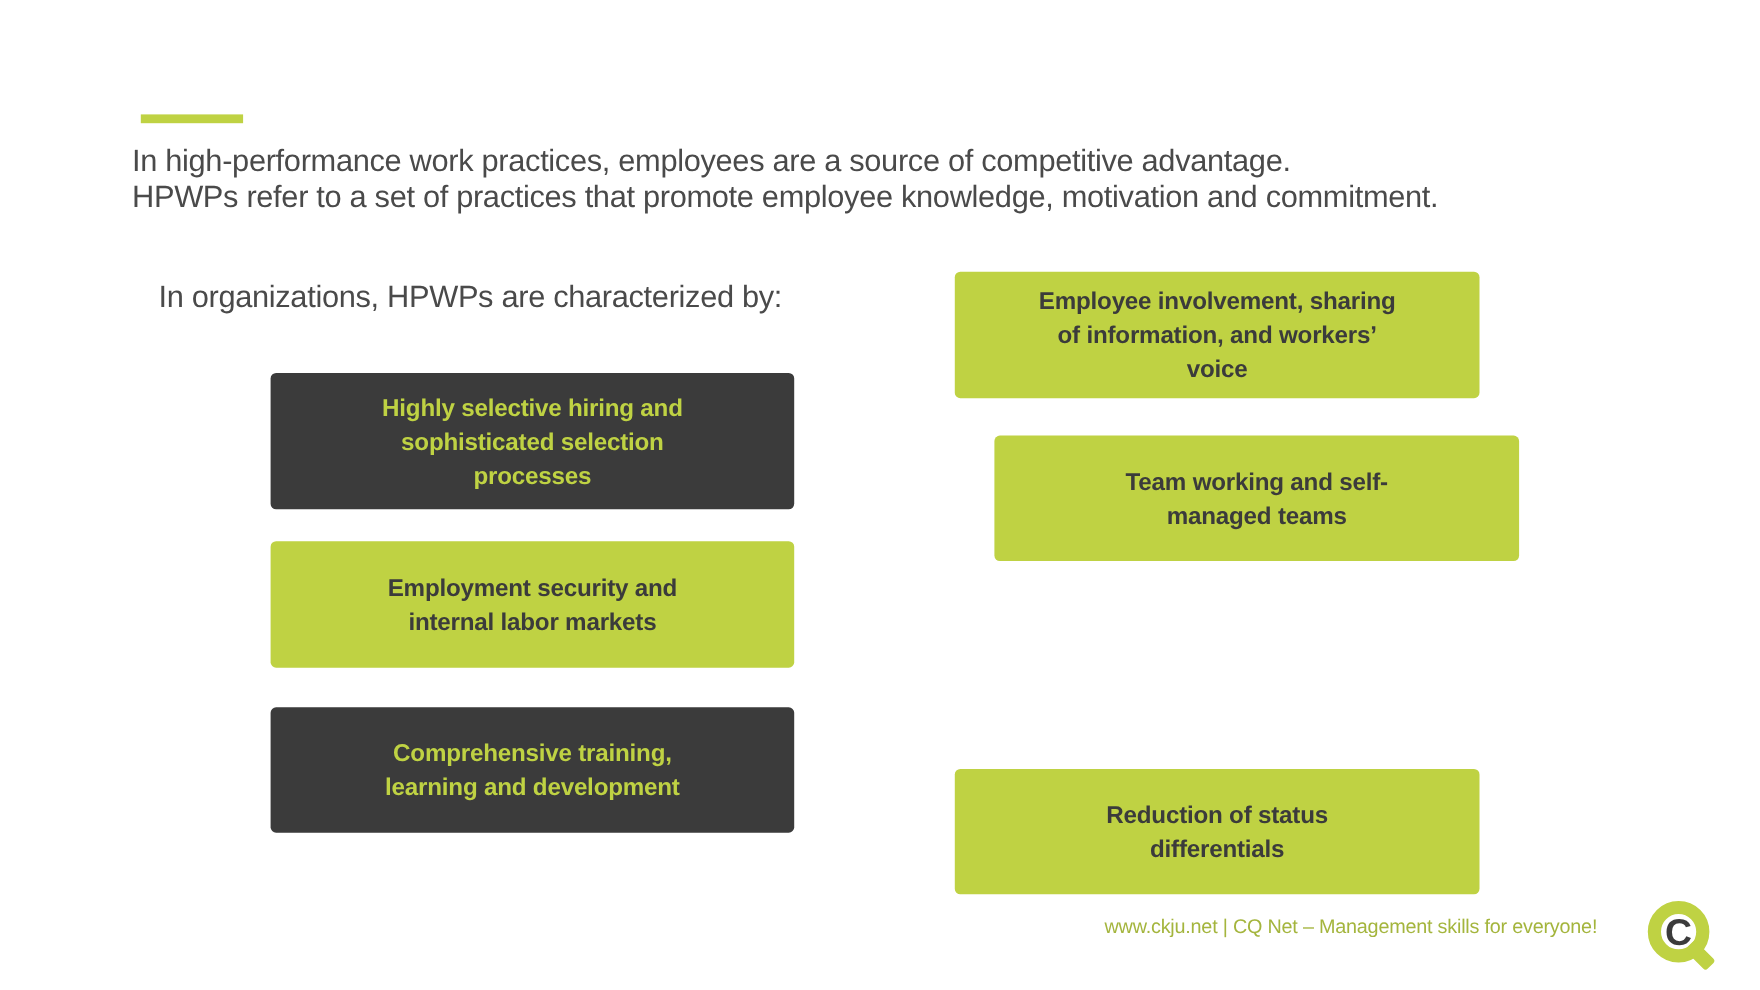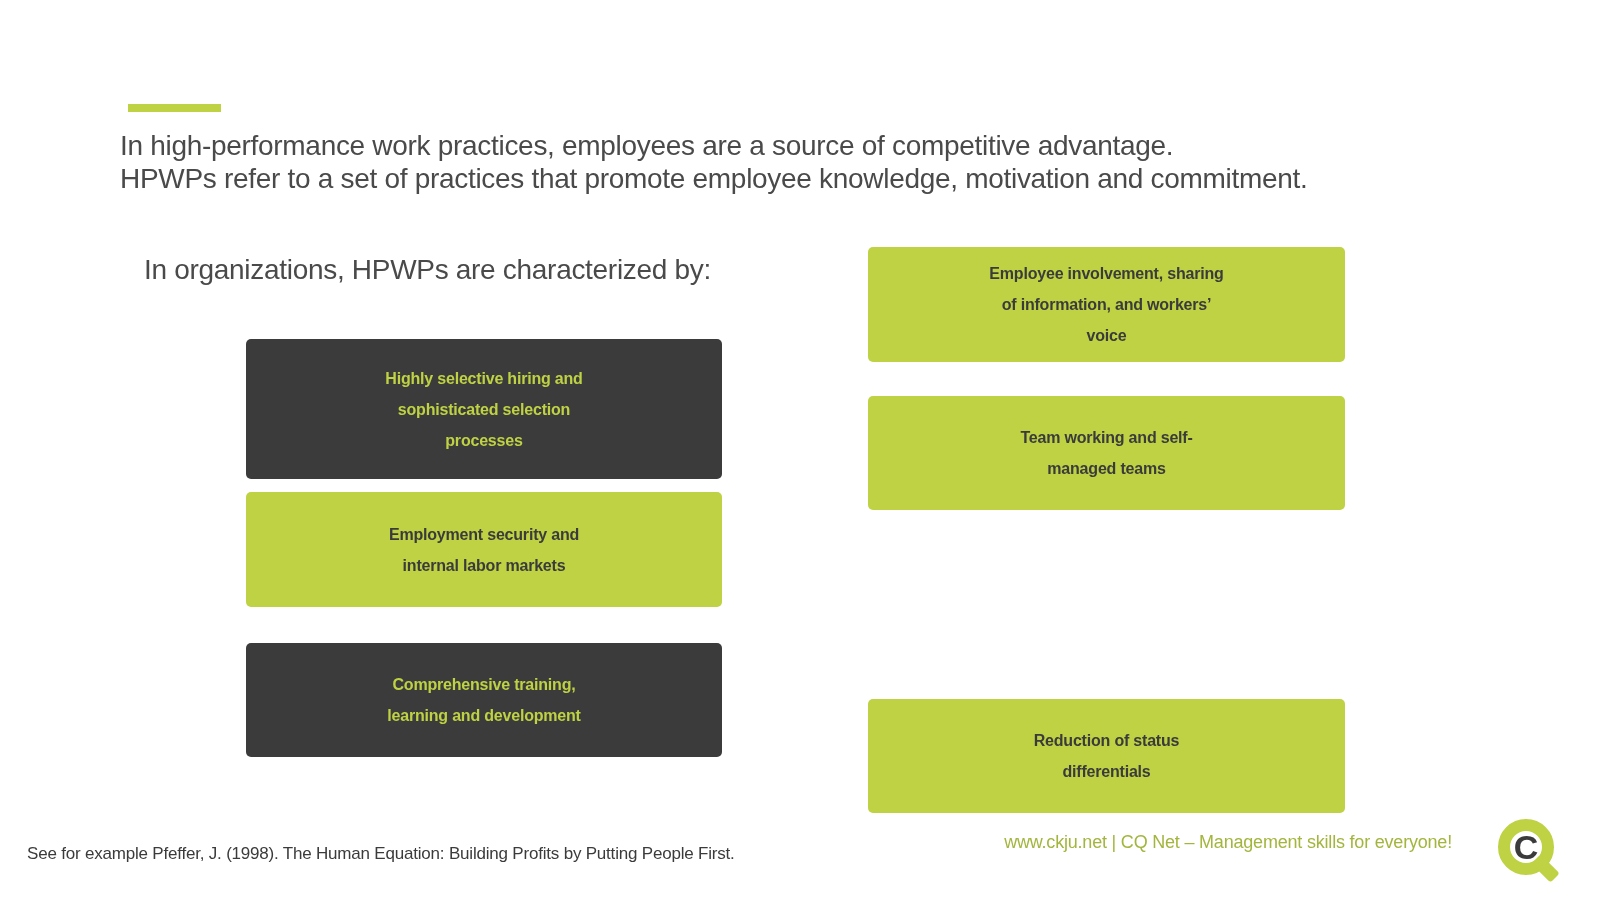--- a/index.html
+++ b/index.html
@@ -34,32 +34,32 @@
   }
   .lead-in{
     position:absolute;left:120px;top:254px;
     font-size:28px;color:var(--body-gray);
     letter-spacing:-0.3px;white-space:nowrap;margin-left:24px;
   }
   .box{
     position:absolute;
     display:flex;align-items:center;justify-content:center;
     text-align:center;border-radius:5px;
-    font-size:16px;font-weight:bold;line-height:31px;
+    font-size:22px;font-weight:bold;line-height:31px;
     white-space:pre-line;letter-spacing:-0.2px;
   }
   .box--dark{background:var(--dark-box);color:var(--accent-green);}
   .box--green{background:var(--accent-green);color:var(--dark-box);}
   .col-left{left:246px;width:476px;}
   .col-right{left:868px;width:477px;}
-  .lbox1{top:339px;height:140px;}
+  .lbox1{top:339px;height:124px;}
   .lbox2{top:492px;height:115px;}
   .lbox3{top:643px;height:114px;}
   .rbox1{top:247px;height:115px;}
-  .rbox2{top:396px;height:114px;}
+  .rbox2{top:396px;height:114px;margin-left:36px;}
   .rbox3{top:549px;height:114px;}
   .rbox4{top:699px;height:114px;}
   .citation{
     position:absolute;left:27px;top:844px;
     font-size:17px;color:#3b3b3b;letter-spacing:-0.2px;white-space:nowrap;
   }
   .branding{
     position:absolute;right:148px;top:832px;
     font-size:18px;color:var(--footer-green);
     letter-spacing:-0.2px;white-space:nowrap;
@@ -105,21 +105,20 @@
   </div>
   <div class="box box--green col-right rbox2">
     <span>Team working and self-
 managed teams</span>
   </div>
   <div class="box box--green col-right rbox4">
     <span>Reduction of status
 differentials</span>
   </div>
 
-  <div class="citation">See for example Pfeffer, J. (1998). The Human Equation: Building Profits by Putting People First.</div>
 
   <a class="branding">www.ckju.net | CQ Net – Management skills for everyone!</a>
 
   <svg class="logo" viewBox="0 0 66 72" xmlns="http://www.w3.org/2000/svg">
     <circle cx="30" cy="30" r="22" fill="none" stroke="#bfd243" stroke-width="12"></circle>
     <rect x="43" y="38" width="13" height="27" rx="3" transform="rotate(-45 49.5 51.5)" fill="#bfd243"></rect>
     <text x="30" y="42" text-anchor="middle" font-family="Liberation Sans, DejaVu Sans, sans-serif" font-size="34" font-weight="bold" fill="#3b3b3b">C</text>
   </svg>
 
 </div>

